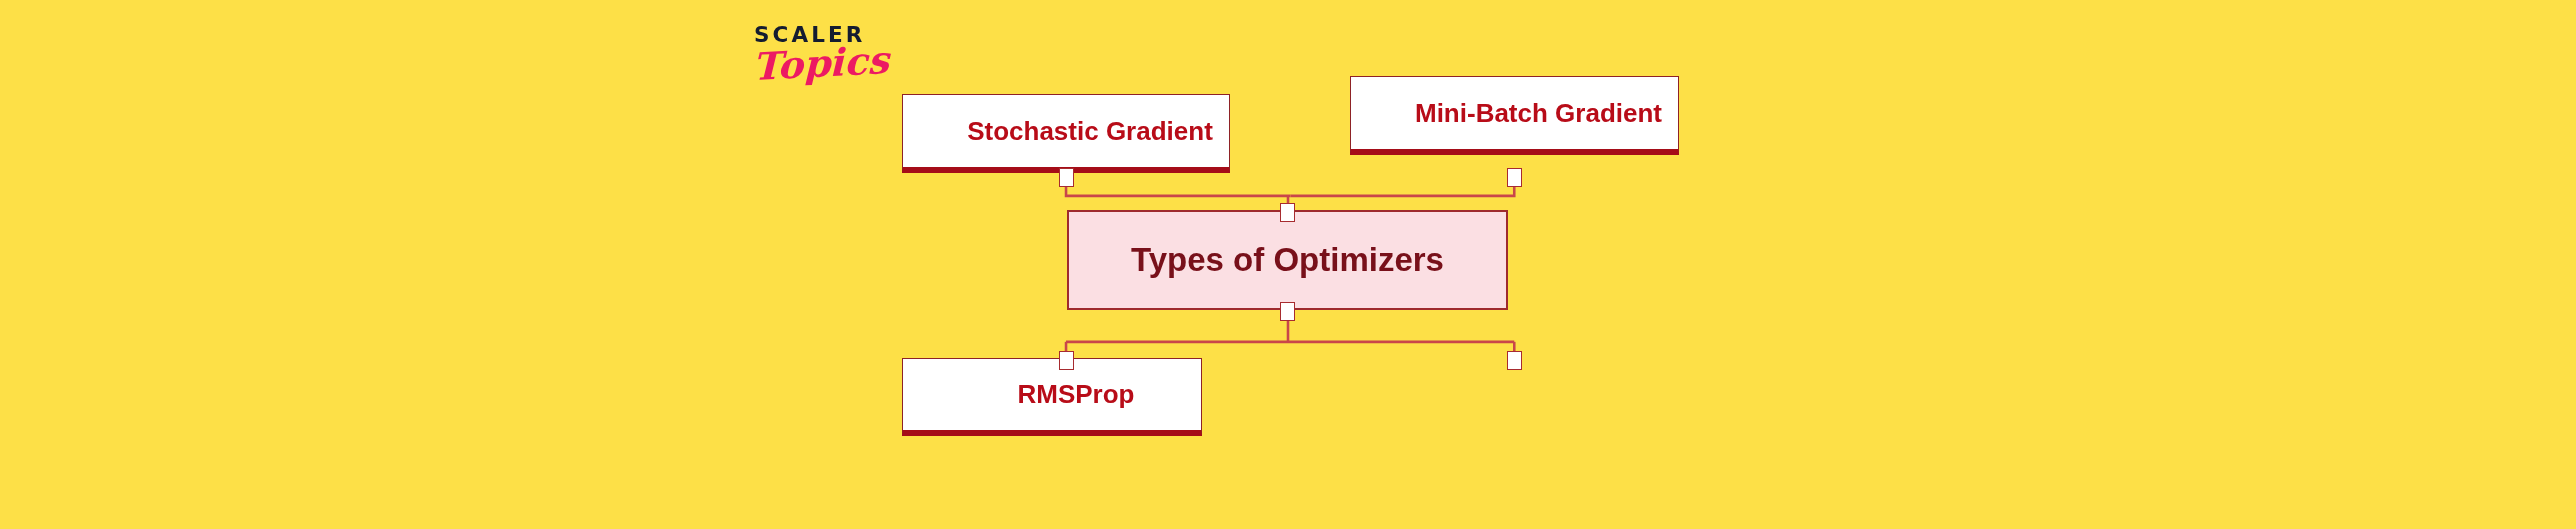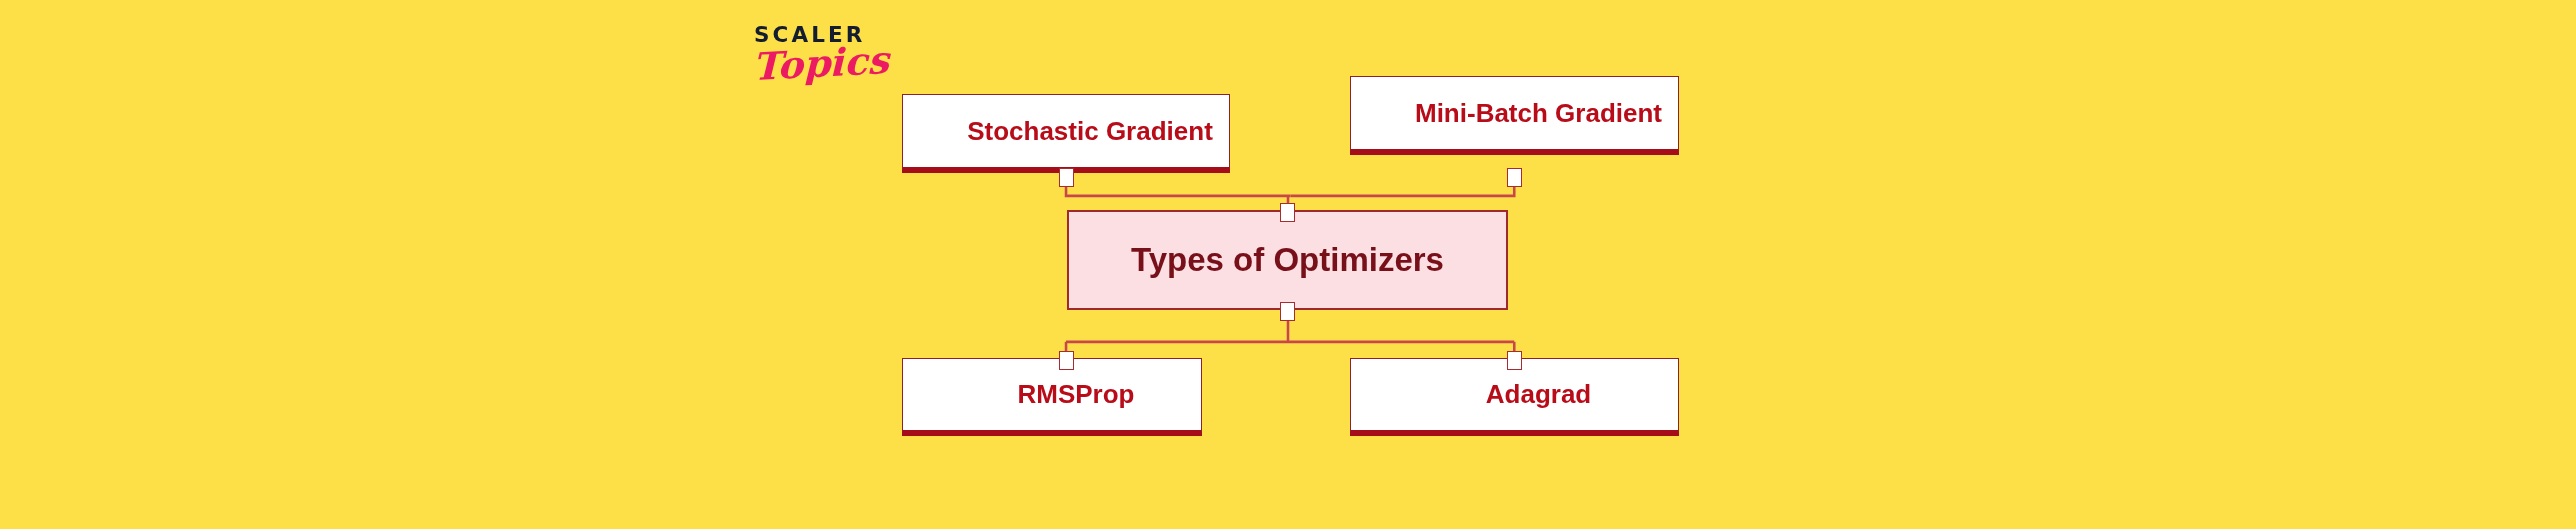--- a/index.html
+++ b/index.html
@@ -147,23 +147,20 @@
   </div>
 
   <div class="node node-center" style="left:1067px; top:210px; width:441px; height:100px;">
     <span class="node-label">Types of Optimizers</span>
   </div>
 
   <div class="node node-leaf" style="left:902px; top:358px; width:300px; height:78px;">
     <span class="node-label">RMSProp</span>
   </div>
 
-  <div class="node node-leaf" style="left:1350px; top:358px; width:329px; height:78px;">
-    <span class="node-label">Adagrad</span>
-  </div>
 
   <div class="handle" style="left:1059px; top:168px;"></div>
   <div class="handle" style="left:1507px; top:168px;"></div>
 
   <div class="handle" style="left:1280px; top:203px;"></div>
   <div class="handle" style="left:1280px; top:302px;"></div>
 
   <div class="handle" style="left:1059px; top:351px;"></div>
   <div class="handle" style="left:1507px; top:351px;"></div>
 

